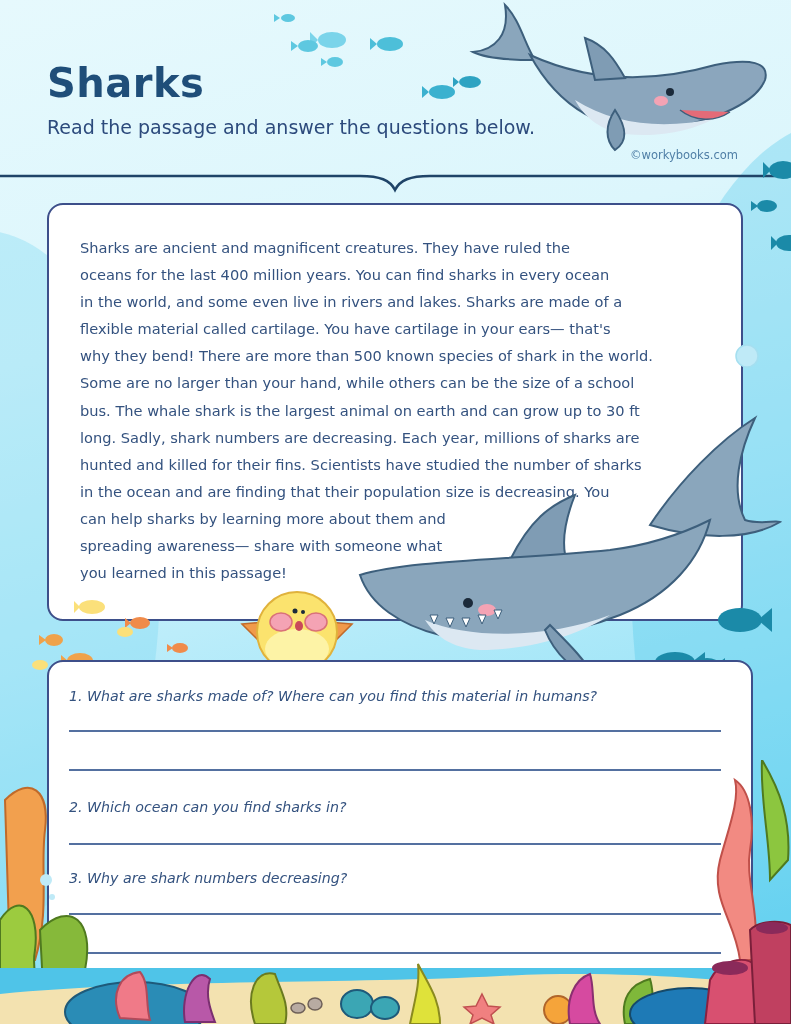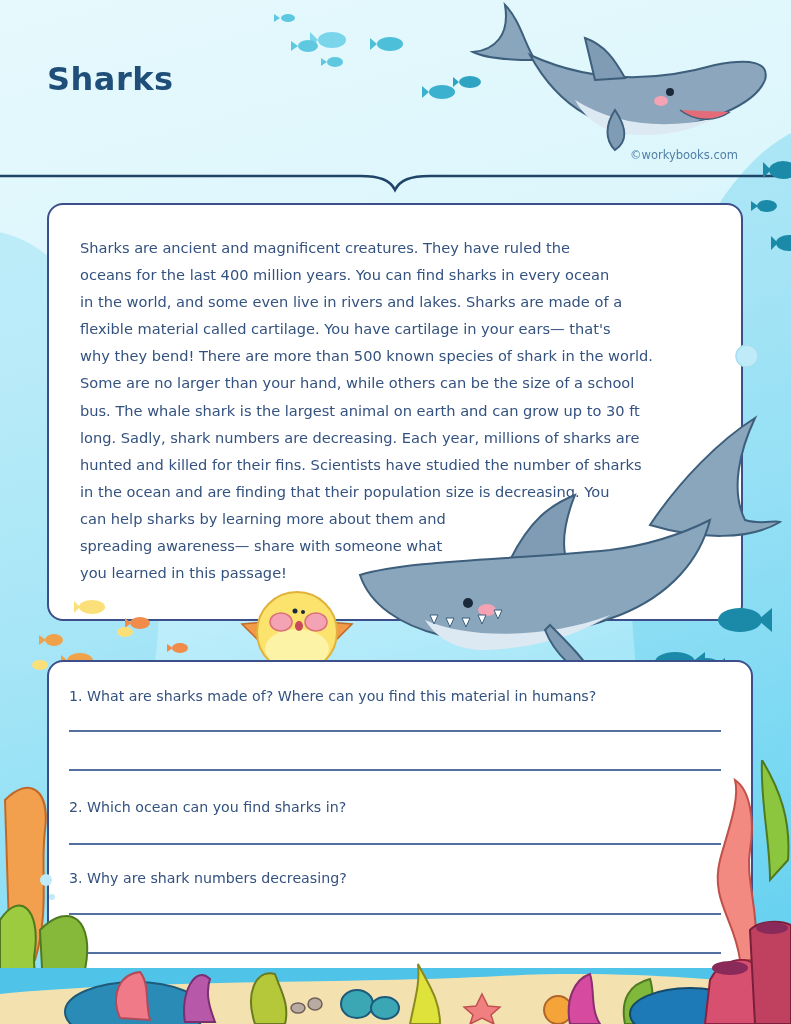--- a/index.html
+++ b/index.html
@@ -5,31 +5,31 @@
   html, body { margin: 0; padding: 0; }
   body { width: 791px; height: 1024px; overflow: hidden; position: relative;
          font-family: "DejaVu Sans", sans-serif; color: #2f4a7a; }
   .page { position: absolute; inset: 0; overflow: hidden;
           background: linear-gradient(165deg, #e6f9fd 0%, #dcf6fc 30%, #bcedfa 55%, #8ee0f6 80%, #62d1f1 100%); }
   .wave1 { position: absolute; left: -200px; top: 230px; width: 360px; height: 700px; border-radius: 50%;
            background: rgba(120, 215, 240, 0.35); }
   .wave2 { position: absolute; right: -260px; top: 120px; width: 420px; height: 900px; border-radius: 50%;
            background: rgba(80, 200, 236, 0.35); }
   .title { position: absolute; left: 47px; top: 60px; margin: 0; font-family: "DejaVu Sans", sans-serif;
-           font-weight: bold; font-size: 32px; color: #1f4e79; letter-spacing: 0.5px; }
+           font-weight: bold; font-size: 40px; color: #1f4e79; letter-spacing: 0.5px; }
   .subtitle { position: absolute; left: 47px; top: 116px; font-size: 19px; color: #2c4a7c; }
   .copyright { position: absolute; left: 630px; top: 148px; font-size: 11.5px; color: #4f7fa6; }
   .header-line { position: absolute; left: 0; top: 168px; width: 791px; height: 30px; }
   .passage-box { position: absolute; left: 47px; top: 203px; width: 696px; height: 418px;
                  background: #fff; border: 2px solid #3d4f8a; border-radius: 16px; box-sizing: border-box; }
   .passage-text { position: absolute; left: 24px; top: 22px; width: 660px; margin: 7px;
                   font-size: 14.6px; line-height: 27.1px; color: #34527f; white-space: pre-line; }
   .questions-box { position: absolute; left: 47px; top: 660px; width: 706px; height: 320px;
                    background: #fff; border: 2px solid #3d4f8a; border-radius: 16px; box-sizing: border-box; }
-  .q { position: absolute; left: 20px; font-size: 14.2px; color: #34527f; }
+  .q { position: absolute; left: 20px; font-size: 14.2px; color: #34527f; font-style: italic; }
   .ans-line { position: absolute; left: 20px; width: 652px; height: 0; border-top: 2px solid #5470a0; }
   .seabed { position: absolute; left: 0; bottom: 0; width: 791px; height: 70px; }
   .deco { position: absolute; }
 </style>
 </head>
 <body>
 
 <div class="page">
   <div class="wave1"></div>
   <div class="wave2"></div>
@@ -63,20 +63,21 @@
     <path d="M65,55 C120,80 180,85 250,65 C285,58 305,62 300,80 C290,105 240,125 190,130 C140,132 95,110 65,55 Z" fill="#8ba6bd" stroke="#3d5f7c" stroke-width="2"></path>
     <path d="M110,100 C150,125 200,130 250,118 C230,130 195,138 160,134 C135,130 120,118 110,100 Z" fill="#dce8f2"></path>
     <path d="M120,38 C140,45 150,60 160,78 L130,80 Z" fill="#7f9cb4" stroke="#3d5f7c" stroke-width="2"></path>
     <path d="M150,110 C160,125 165,140 150,150 C140,140 140,125 150,110 Z" fill="#7f9cb4" stroke="#3d5f7c" stroke-width="2"></path>
     <circle cx="205" cy="92" r="4" fill="#1b2a3a"></circle>
     <ellipse cx="196" cy="101" rx="7" ry="5" fill="#f4a3b4"></ellipse>
     <path d="M215,110 C230,122 250,122 265,112" fill="#e46b78" stroke="#3d5f7c" stroke-width="1.5"></path>
   </svg>
 
   <h1 class="title">Sharks</h1>
+  <div class="subtitle">Read the passage and answer the questions below.</div>
   <div class="copyright">©workybooks.com</div>
 
   <svg class="header-line" viewBox="0 0 791 30">
     <path d="M0,8 L360,8 C380,8 390,12 395,22 C400,12 410,8 430,8 L791,8" fill="none" stroke="#1f4468" stroke-width="2.5"></path>
   </svg>
 
   <svg class="deco" style="left:745px;top:140px" width="46" height="120">
     <g fill="#1b8aa8">
       <ellipse cx="38" cy="30" rx="14" ry="9"></ellipse>
         <polygon points="26,30 18,22 18,38"></polygon>

